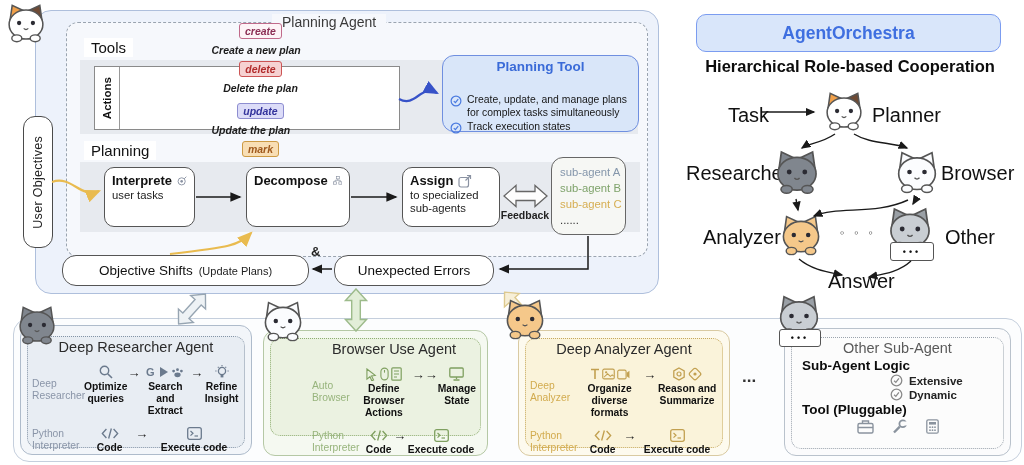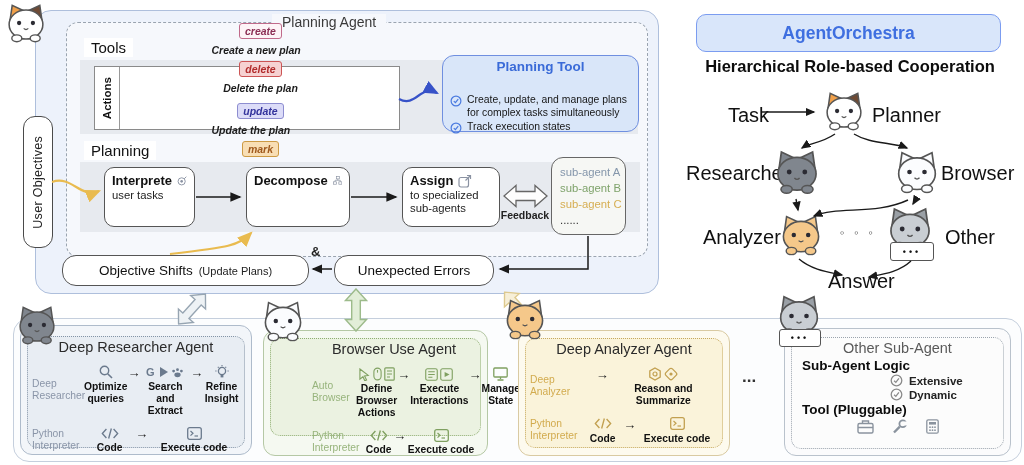--- a/index.html
+++ b/index.html
@@ -359,33 +359,20 @@
                 <path d="M5,3 V6" stroke="currentColor" stroke-width="1.2"></path>
               </svg>
             <svg width="11" height="14" viewBox="0 0 11 14">
                 <rect x="0.8" y="0.8" width="9.4" height="12.4" rx="1" fill="none" stroke="currentColor" stroke-width="1.2"></rect>
                 <path d="M3,4 H8 M3,7 H8 M3,10 H6" stroke="currentColor" stroke-width="1"></path>
               </svg>
           </div>
           <div class="cap" style="max-width:78px;">Define Browser Actions</div>
         </div>
         <div class="farr">→</div>
-        <div class="fstep">
-          <div class="icr">
-            <svg width="13" height="13" viewBox="0 0 14 14">
-                <rect x="0.8" y="0.8" width="12.4" height="12.4" rx="2" fill="none" stroke="currentColor" stroke-width="1.2"></rect>
-                <path d="M3.5,4 H10.5 M3.5,7 H10.5 M3.5,10 H8" stroke="currentColor" stroke-width="1.1"></path>
-              </svg>
-            <svg width="13" height="13" viewBox="0 0 14 14">
-                <rect x="0.8" y="0.8" width="12.4" height="12.4" rx="2" fill="none" stroke="currentColor" stroke-width="1.2"></rect>
-                <polygon points="5,4.2 10.3,7 5,9.8" fill="currentColor"></polygon>
-              </svg>
-          </div>
-          <div class="cap" style="max-width:66px;">Execute Interactions</div>
-        </div>
         <div class="farr">→</div>
         <div class="fstep">
           <div class="icr">
               <svg width="15" height="14" viewBox="0 0 15 14">
                 <rect x="0.8" y="1" width="13.4" height="9" rx="1" fill="none" stroke="currentColor" stroke-width="1.3"></rect>
                 <path d="M7.5,10 V12 M4.5,13 H10.5" stroke="currentColor" stroke-width="1.3"></path>
               </svg>
             </div>
           <div class="cap" style="max-width:50px;">Manage State</div>
         </div>
@@ -416,20 +403,37 @@
       </div>
     </div>
   </div>
 
   <div class="abs abox" style="left:518px;top:330px;width:212px;height:126px;background:#fdfaee;border:1.4px solid #d9caa2;"></div>
   <div class="ainner" style="left:525px;top:338px;width:198px;height:110px;background:#faf3da;border:1.5px dotted #c6a95e;">
     <div class="atitle">Deep Analyzer Agent</div>
     <div class="arow">
       <div class="rlabel l-yel" style="width:46px;">Deep Analyzer</div>
       <div class="flowr c-yel">
+        <div class="fstep">
+          <div class="icr">
+            <svg width="10" height="12" viewBox="0 0 10 12">
+                <path d="M1,1.5 H9 M5,1.5 V11" stroke="currentColor" stroke-width="1.6"></path>
+              </svg>
+            <svg width="13" height="12" viewBox="0 0 14 12">
+                <rect x="0.8" y="0.8" width="12.4" height="10.4" rx="1.5" fill="none" stroke="currentColor" stroke-width="1.2"></rect>
+                <circle cx="4.5" cy="4.2" r="1.2" fill="currentColor"></circle>
+                <path d="M2,9.5 L6,5.8 L9,8.6 L11,7 L12.5,8.4" fill="none" stroke="currentColor" stroke-width="1.1"></path>
+              </svg>
+            <svg width="13" height="11" viewBox="0 0 14 11">
+                <rect x="0.8" y="0.8" width="9" height="9.4" rx="1.5" fill="none" stroke="currentColor" stroke-width="1.2"></rect>
+                <polygon points="10.5,3.5 13.4,1.5 13.4,9.5 10.5,7.5" fill="currentColor"></polygon>
+              </svg>
+          </div>
+          <div class="cap" style="max-width:76px;">Organize diverse formats</div>
+        </div>
         <div class="farr">→</div>
         <div class="fstep">
           <div class="icr">
             <svg width="14" height="14" viewBox="0 0 14 14">
                 <path d="M7,1 L12.2,4 V10 L7,13 L1.8,10 V4 Z" fill="none" stroke="currentColor" stroke-width="1.3"></path>
                 <circle cx="7" cy="7" r="2" fill="none" stroke="currentColor" stroke-width="1.2"></circle>
               </svg>
             <svg width="14" height="14" viewBox="0 0 14 14">
                 <rect x="2.4" y="2.4" width="9.2" height="9.2" rx="2" transform="rotate(45 7 7)" fill="none" stroke="currentColor" stroke-width="1.3"></rect>
                 <circle cx="7" cy="7" r="1.6" fill="currentColor"></circle>

